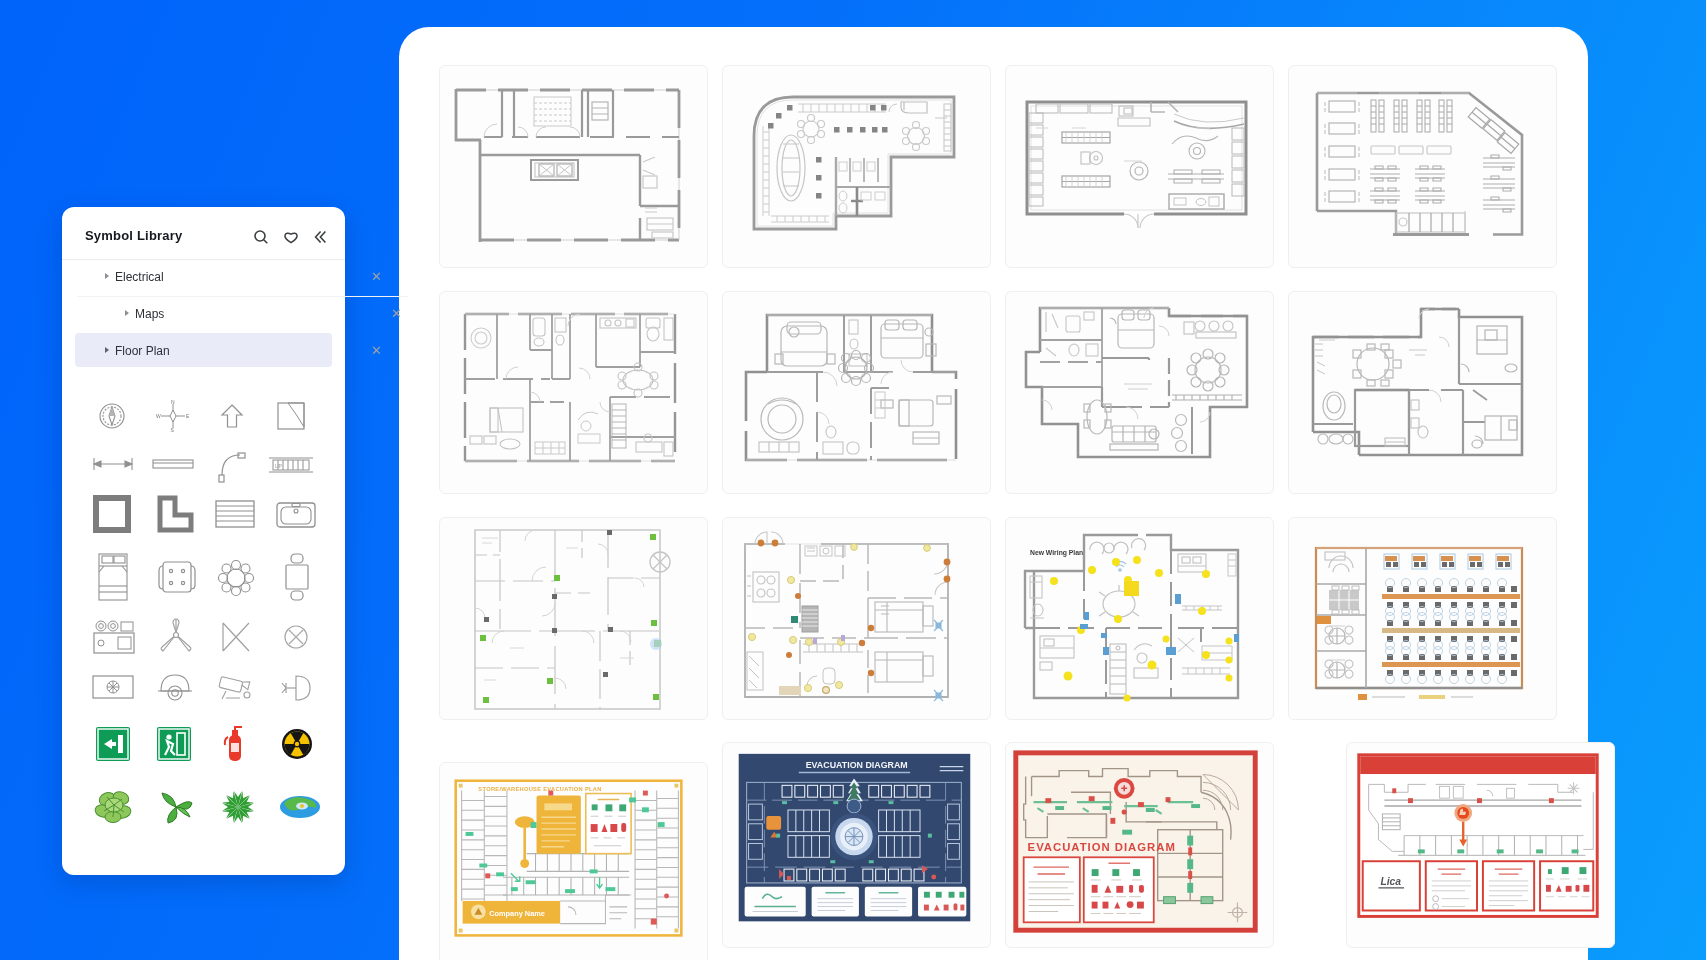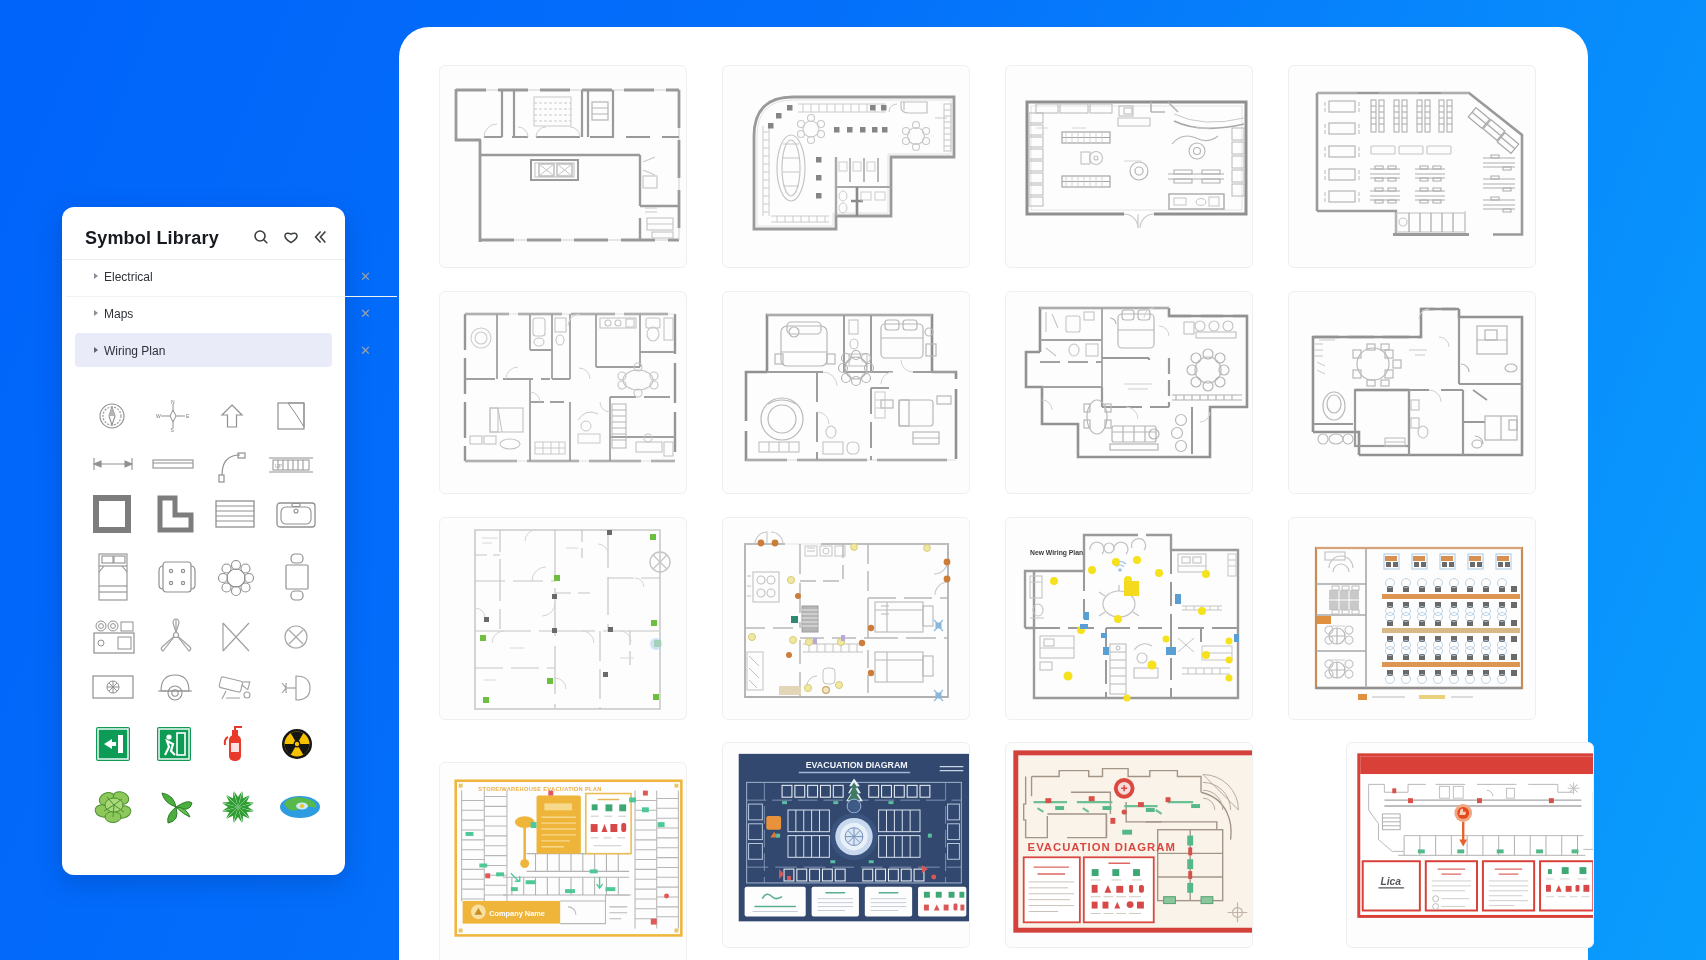--- a/index.html
+++ b/index.html
@@ -1,29 +1,29 @@
 <!DOCTYPE html>
 <html><head>
 <meta charset="utf-8">
 <style>
 html,body{margin:0;padding:0;}
 body{width:1706px;height:960px;overflow:hidden;position:relative;
   font-family:"Liberation Sans",sans-serif;
   background:linear-gradient(112deg,#0063fa 0%,#0470fa 40%,#0a9dfd 100%);}
 .canvas{position:absolute;left:399px;top:27px;width:1189px;height:933px;
   background:#fff;border-radius:30px 30px 0 0;}
-.card{position:absolute;width:248px;height:203px;background:#fdfdfd;
+.card{position:absolute;width:269px;height:203px;background:#fdfdfd;
   border:1px solid #efefef;border-radius:6px;box-sizing:border-box;overflow:hidden;}
 .card svg{display:block;width:261px;height:201px;}
 .sidebar{position:absolute;left:62px;top:207px;width:283px;height:668px;
   background:#fff;border-radius:12px;box-shadow:0 8px 24px rgba(0,40,120,.25);}
 .sb-head{position:absolute;left:0;top:0;width:283px;height:52px;border-bottom:1px solid #ededed;}
-.sb-title{position:absolute;left:23px;top:21px;font-size:18px;font-weight:bold;color:#16191f;letter-spacing:.2px;}
+.sb-title{position:absolute;left:23px;top:21px;font-size:13px;font-weight:bold;color:#16191f;letter-spacing:.2px;}
 .sb-ic{position:absolute;top:22px;color:#3c4043;}
-.sb-row{position:absolute;left:4px;width:331px;height:37px;font-size:12px;color:#2d3138;}
+.sb-row{position:absolute;left:15px;width:331px;height:37px;font-size:12px;color:#2d3138;}
 .sb-row .lbl{position:absolute;left:38px;top:11px;}
 .sb-row .tri{position:absolute;left:28px;top:14px;width:0;height:0;border-left:4px solid #8a8f98;border-top:3px solid transparent;border-bottom:3px solid transparent;}
 .sb-row .x{position:absolute;right:26px;top:11px;color:#9aa0a8;font-size:13px;line-height:13px;}
 .hl{position:absolute;left:13px;top:126px;width:257px;height:34px;background:#e9ebf9;border-radius:4px;}
 .grid-ic{position:absolute;}
 </style>
 </head>
 <body>
 
 <div class="canvas"></div>
@@ -47,31 +47,31 @@
         <path d="M8.6 2.5 L3.6 8 L8.6 13.5 M13.4 2.5 L8.4 8 L13.4 13.5" fill="none" stroke="#3c4043" stroke-width="1.6"></path>
       </svg>
   </div>
 
   <div class="sb-row" style="top:52px;border-bottom:1px solid #f2f2f2;">
     <div class="tri"></div>
       <div class="lbl">Electrical</div>
       <div class="x">✕</div>
   </div>
 
-  <div class="sb-row" style="top:89px;">
+  <div class="sb-row" style="top:89px;margin-left:20px;">
     <div class="tri"></div>
       <div class="lbl">Maps</div>
       <div class="x">✕</div>
   </div>
 
   <div class="hl"></div>
 
   <div class="sb-row" style="top:126px;">
     <div class="tri" style="border-left-color:#5b6270"></div>
-      <div class="lbl">Wiring Plan</div>
+      <div class="lbl">Floor Plan</div>
       <div class="x">✕</div>
   </div>
 
   <div id="symgrid">
 
   <svg class="grid-ic" style="left:36px;top:195px" width="28" height="28" viewBox="0 0 28 28" fill="none" stroke="#909090" stroke-width="1.1">
         <circle cx="14" cy="14" r="12"></circle>
         <circle cx="14" cy="14" r="9" stroke-dasharray="2 1.4"></circle>
         <path d="M14 5 L17 14 L14 23 L11 14 Z"></path>
         <path d="M14 5 L17 14 L11 14 Z" fill="#b5b5b5" stroke="none"></path>

